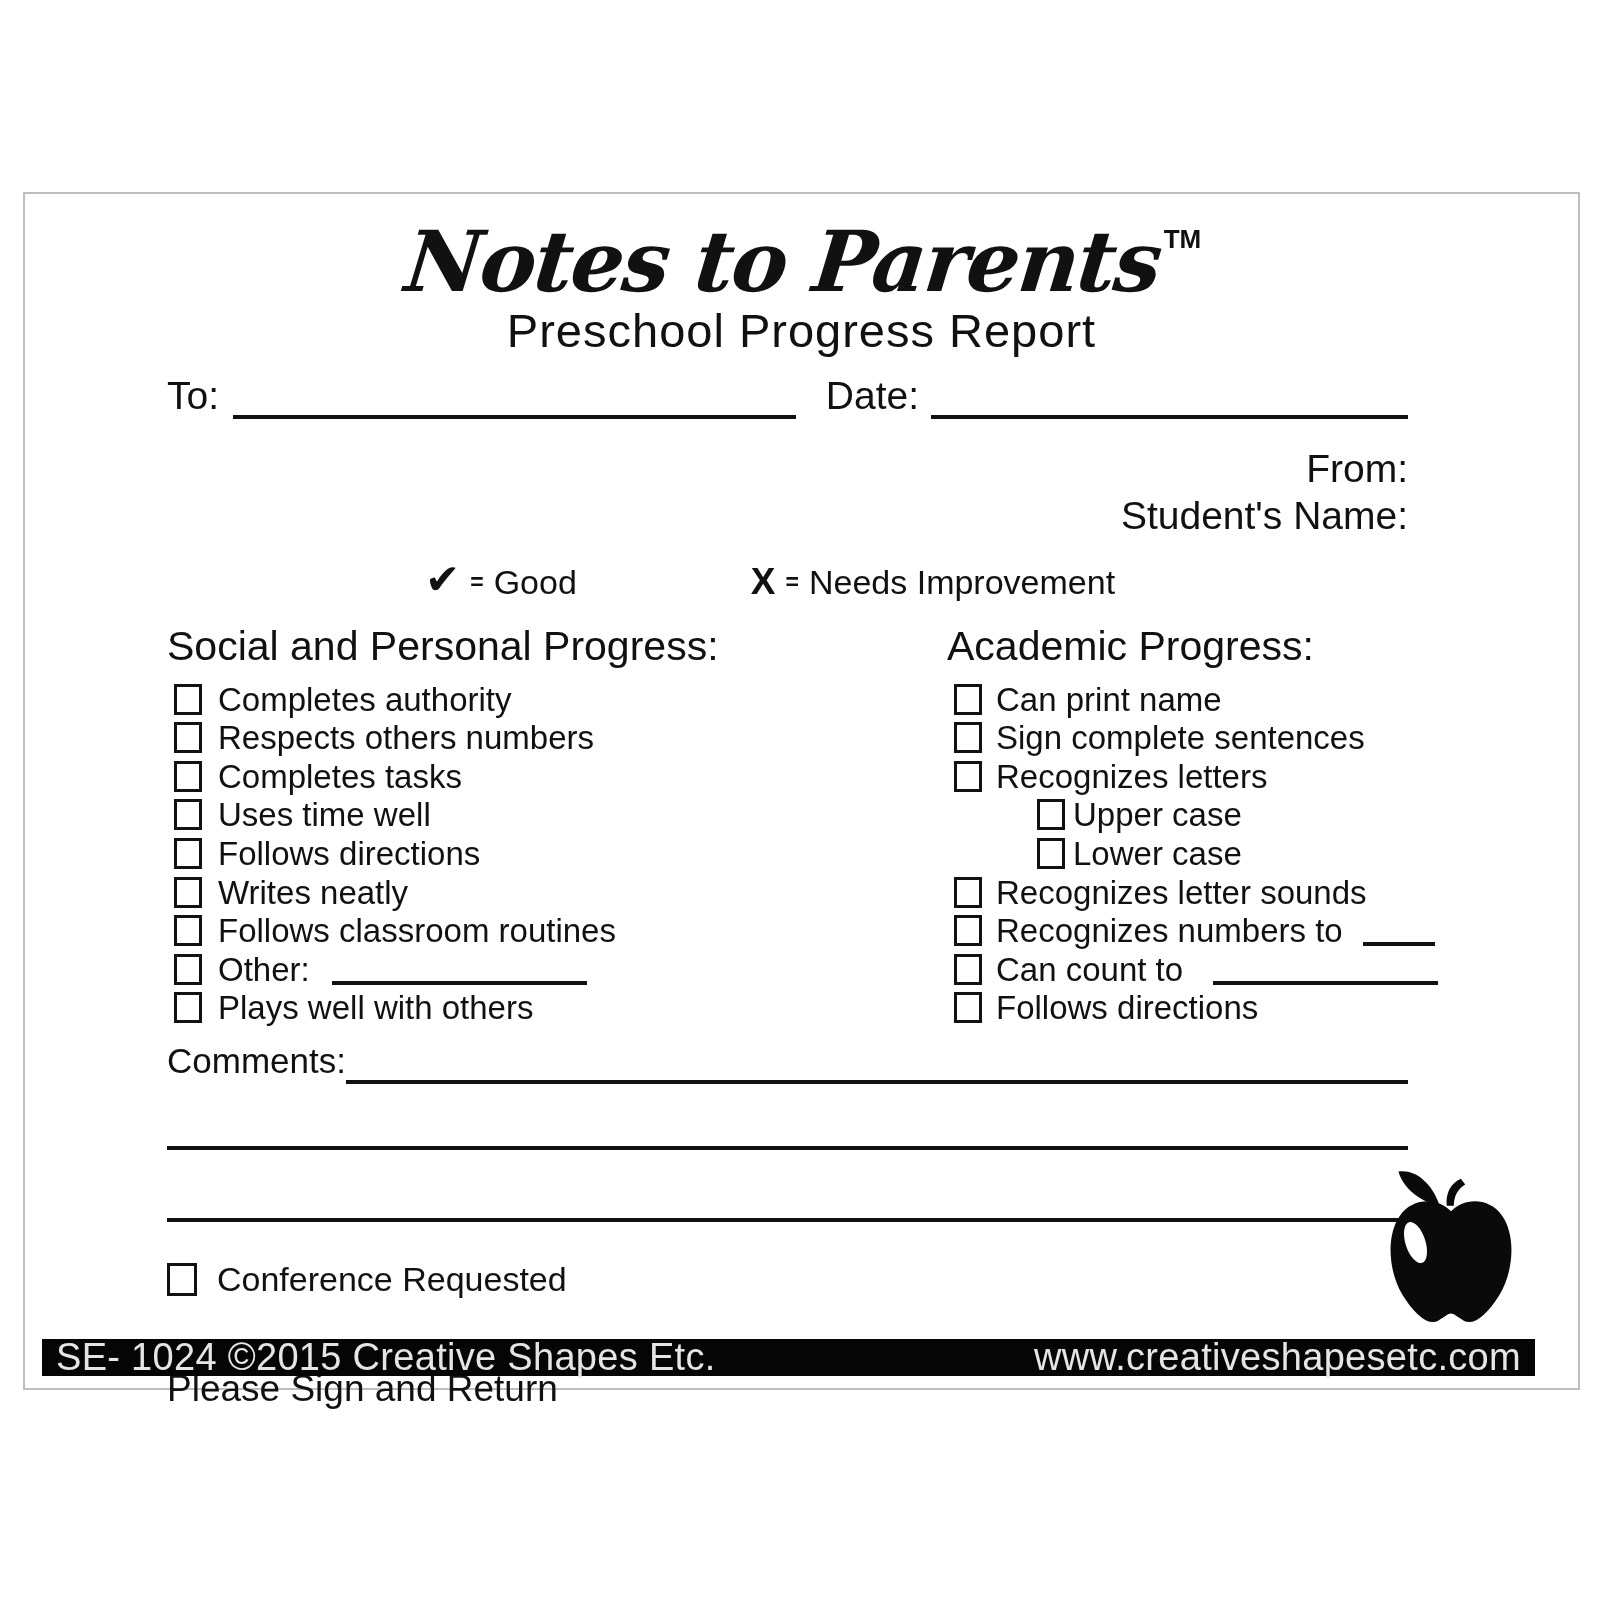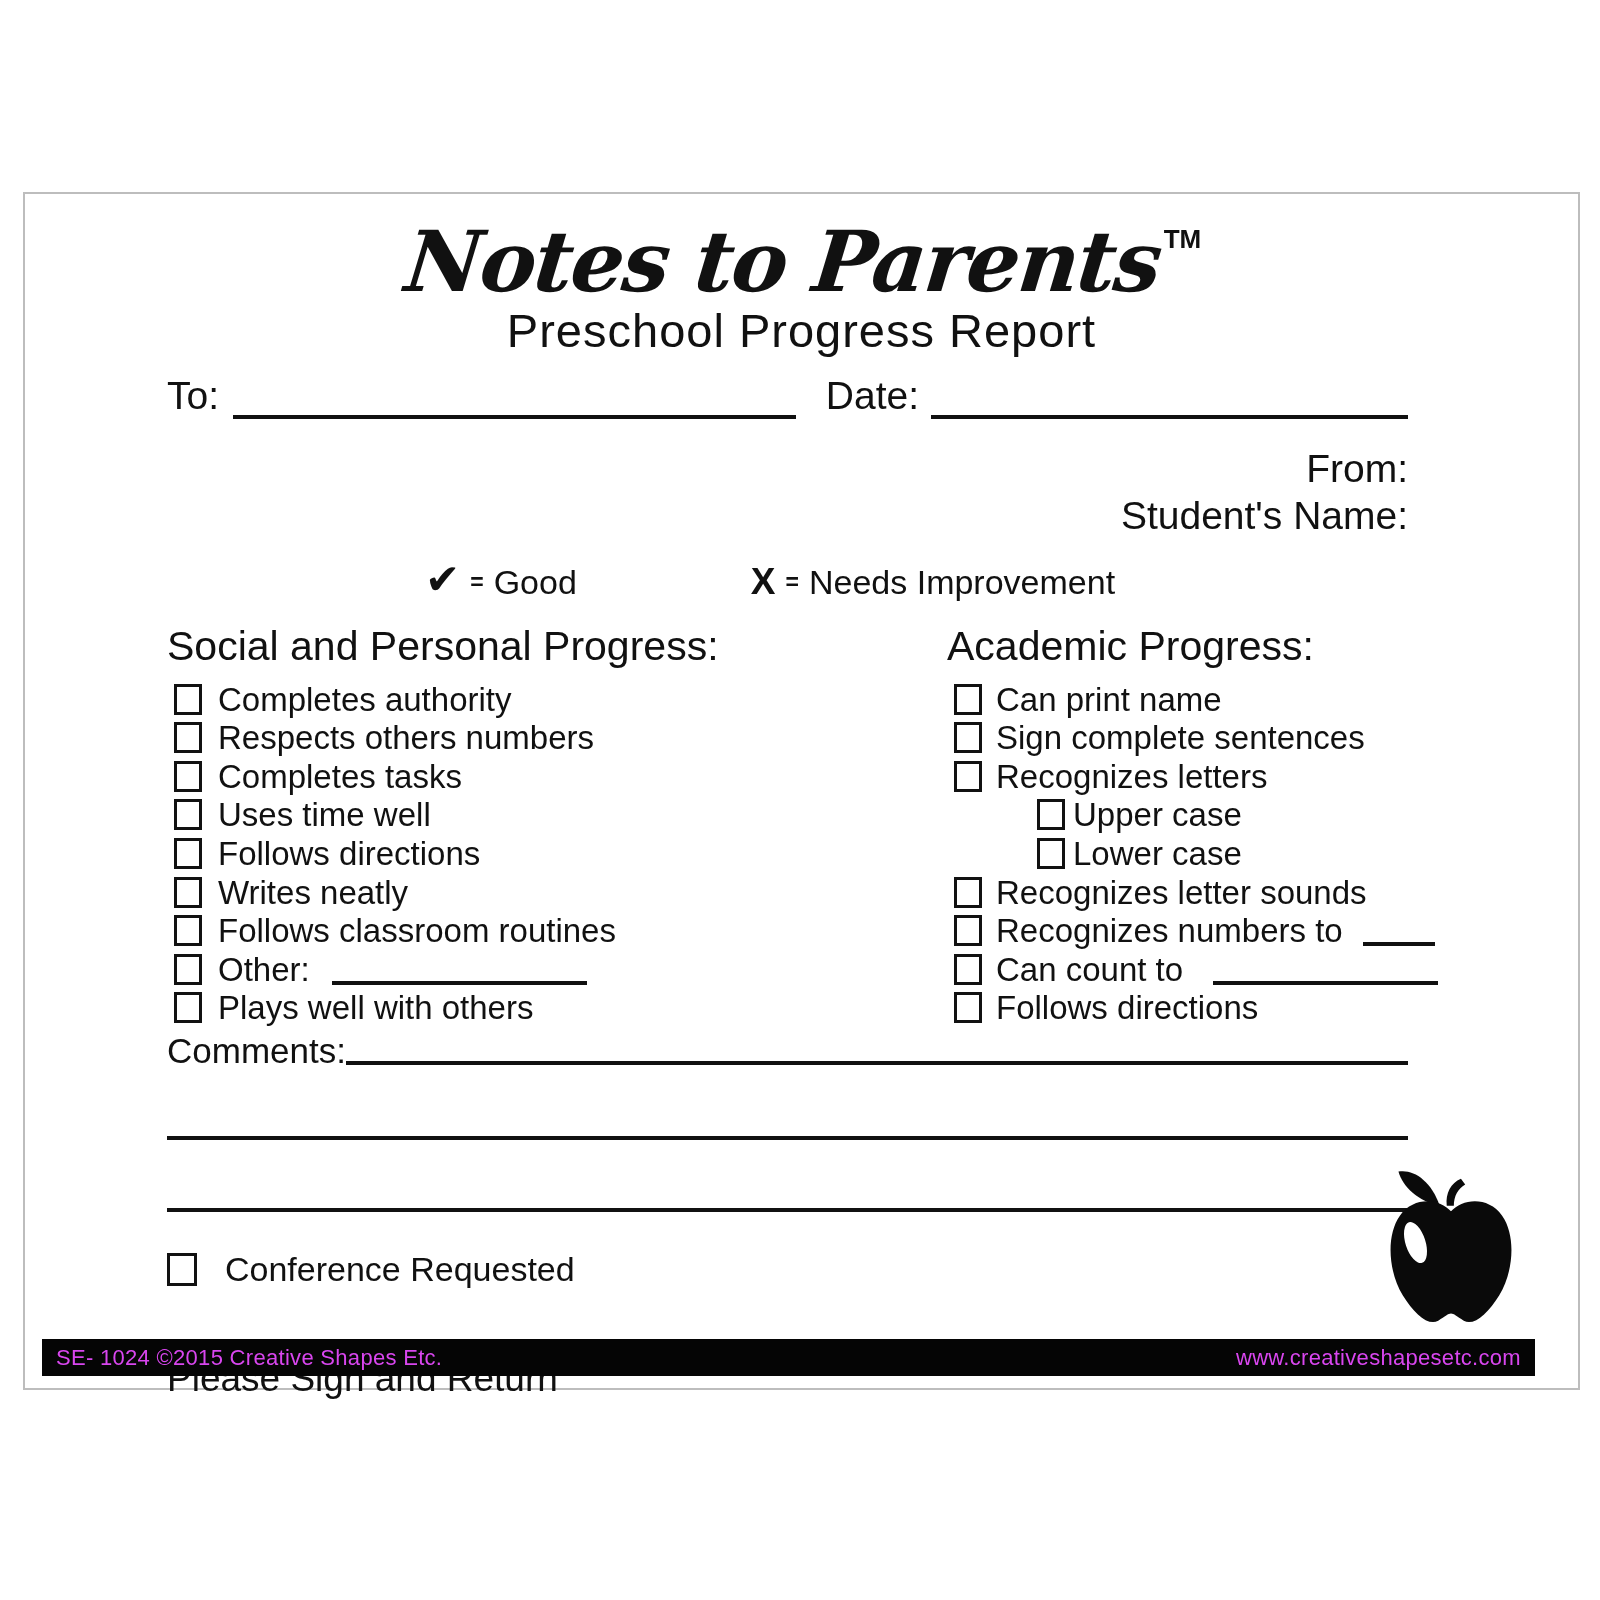--- a/index.html
+++ b/index.html
@@ -47,38 +47,38 @@
   .col-right .item { gap:14px; }
   .item.sub { margin-left:83px; gap:8px; }
   .cb { width:22px; height:25px; border:3px solid #111; flex:0 0 auto; background:#fff; }
   .ilabel { white-space:nowrap; line-height:1; }
   .inline-line { border-bottom:4px solid #111; align-self:flex-end; margin-bottom:4px; }
   .w-other { width:255px; margin-left:6px; }
   .w-numbers { width:72px; margin-left:6px; }
   .w-count { width:225px; margin-left:16px; }
 
   
-  .comments-row { display:flex; margin-top:4px; font-size:35px; }
+  .comments-row { display:flex; align-items:flex-end; margin-top:14px; font-size:35px; }
   .comments-row .lbl { white-space:nowrap; padding-bottom:3px; }
   .c-fill { flex:1; border-bottom:4px solid #111; height:30px; }
   .cline { border-bottom:4px solid #111; height:0; }
   .cline1 { margin-top:62px; }
   .cline2 { margin-top:68px; }
 
   
-  .conference { display:flex; align-items:center; gap:28px; margin-top:38px; font-size:34px; }
+  .conference { display:flex; align-items:center; gap:20px; margin-top:38px; font-size:34px; }
   .conference .cb { width:24px; height:27px; }
   .sig-line { width:720px; border-bottom:3px solid #111; margin-top:58px; }
   .sign-label { font-size:37px; margin-top:8px; }
 
   
   .footer-bar { position:absolute; left:17px; right:43px; bottom:12px; height:37px;
-                background:#050505; color:#d946ef; display:flex; align-items:center;
+                background:#050505; color:#e5e5e5; display:flex; align-items:center;
                 justify-content:space-between; padding:0 14px; box-sizing:border-box;
-                font-size:22px; letter-spacing:0.3px; }
+                font-size:38px; letter-spacing:0.3px; }
 
   
   .apple { position:absolute; right:56px; bottom:56px; width:142px; height:166px; }
 </style>
 </head>
 <body>
 
 <div class="card">
 
   <div class="hdr">

